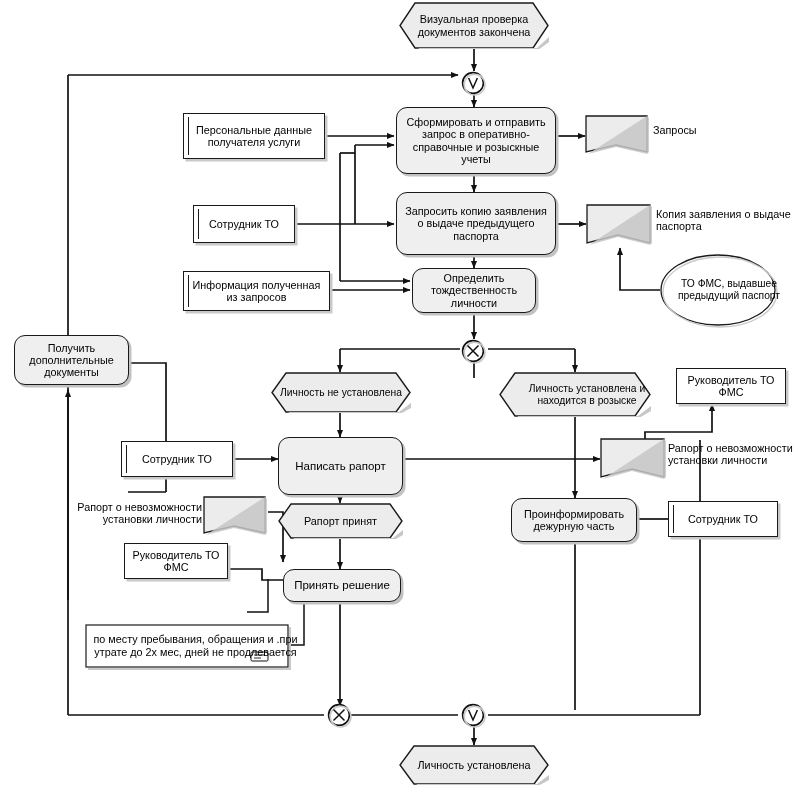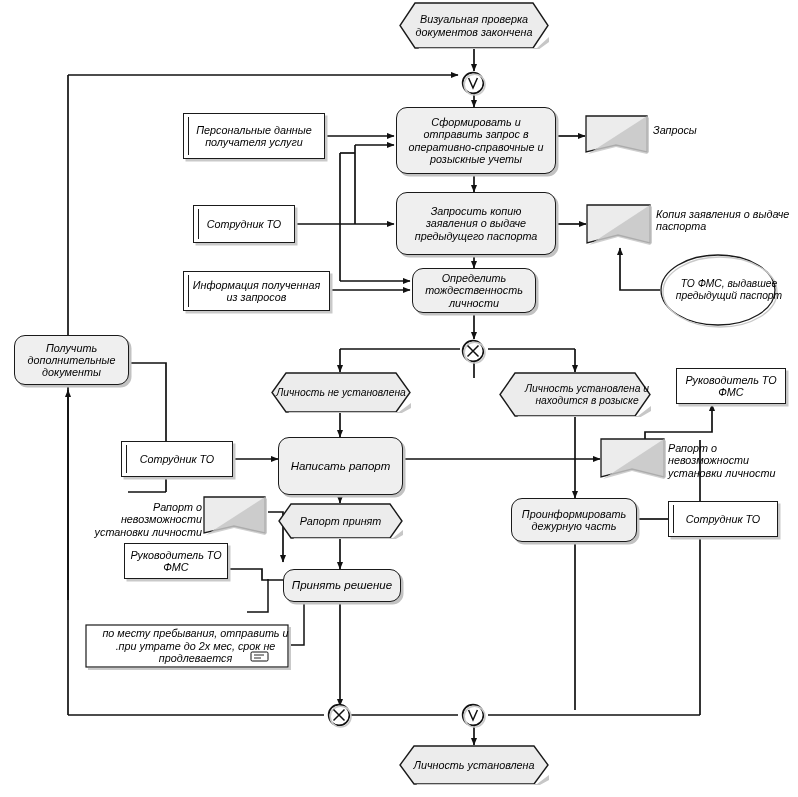--- a/index.html
+++ b/index.html
@@ -1,17 +1,17 @@
 <!DOCTYPE html>
 <html><head>
 <meta charset="utf-8">
 <style>
   html,body{margin:0;padding:0;background:#fff;}
   body{width:798px;height:797px;font-family:"Liberation Sans",sans-serif;}
-  #stage{position:relative;width:798px;height:797px;overflow:hidden;background:#fff;font-style:italic;}
+  #stage{position:relative;width:798px;height:797px;overflow:hidden;background:#fff;}
   svg#wires{position:absolute;left:0;top:0;width:798px;height:797px;}
   .node{position:absolute;box-sizing:border-box;display:flex;align-items:center;
         justify-content:center;text-align:center;line-height:1.12;color:#000;}
   .proc{border:1.4px solid #1a1a1a;border-radius:11px;background:#efefef;
         box-shadow:2.5px 2.5px 0 0 #c2c2c2;}
   .hexw{position:absolute;}
   .hexw svg{position:absolute;left:0;top:0;}
   .hexlbl{position:absolute;left:0;top:0;width:100%;height:100%;display:flex;
           align-items:center;justify-content:center;text-align:center;line-height:1.12;}
   .entity{border:1.3px solid #1a1a1a;background:#fff;box-shadow:2.5px 2.5px 0 0 #c9c9c9;}
@@ -284,21 +284,21 @@
 
   <div class="notew" style="left:85px;top:624px;width:205px;height:44px;">
     <svg width="209" height="48" viewBox="0 0 209 48">
       <rect x="1" y="1" width="202" height="42" fill="#fff" stroke="#1a1a1a" stroke-width="1.2"></rect>
       <path d="M3,45 L205,45 L205,3" fill="none" stroke="#c9c9c9" stroke-width="2"></path>
       <g transform="translate(166,28)">
         <rect x="0" y="0" width="17" height="9" rx="1.2" fill="#fff" stroke="#111" stroke-width="1"></rect>
         <path d="M3,3 L13,3 M3,6 L10,6" stroke="#111" stroke-width="0.9"></path>
       </g>
     </svg>
-    <div class="notelbl t105" style="padding:0 12px 0 8px;">по месту пребывания, отправить и .при утрате до 2х мес, срок не продлевается</div>
+    <div class="notelbl t105" style="padding:0 12px 0 8px;">по месту пребывания, обращения и .при утрате до 2х мес, дней не продлевается</div>
   </div>
 
   <div class="junc" style="left:327px;top:703px;width:26px;height:26px;">
     <svg width="26" height="26" viewBox="0 0 26 26">
       <circle cx="12" cy="12" r="10.4" fill="#fff" stroke="#111" stroke-width="1.6"></circle>
       <circle cx="13.6" cy="13.6" r="10.4" fill="none" stroke="#c9c9c9" stroke-width="1.6"></circle>
       <path d="M6.5,6.5 L17.5,17.5 M17.5,6.5 L6.5,17.5" fill="none" stroke="#111" stroke-width="1.5"></path>
     </svg>
   </div>
 

